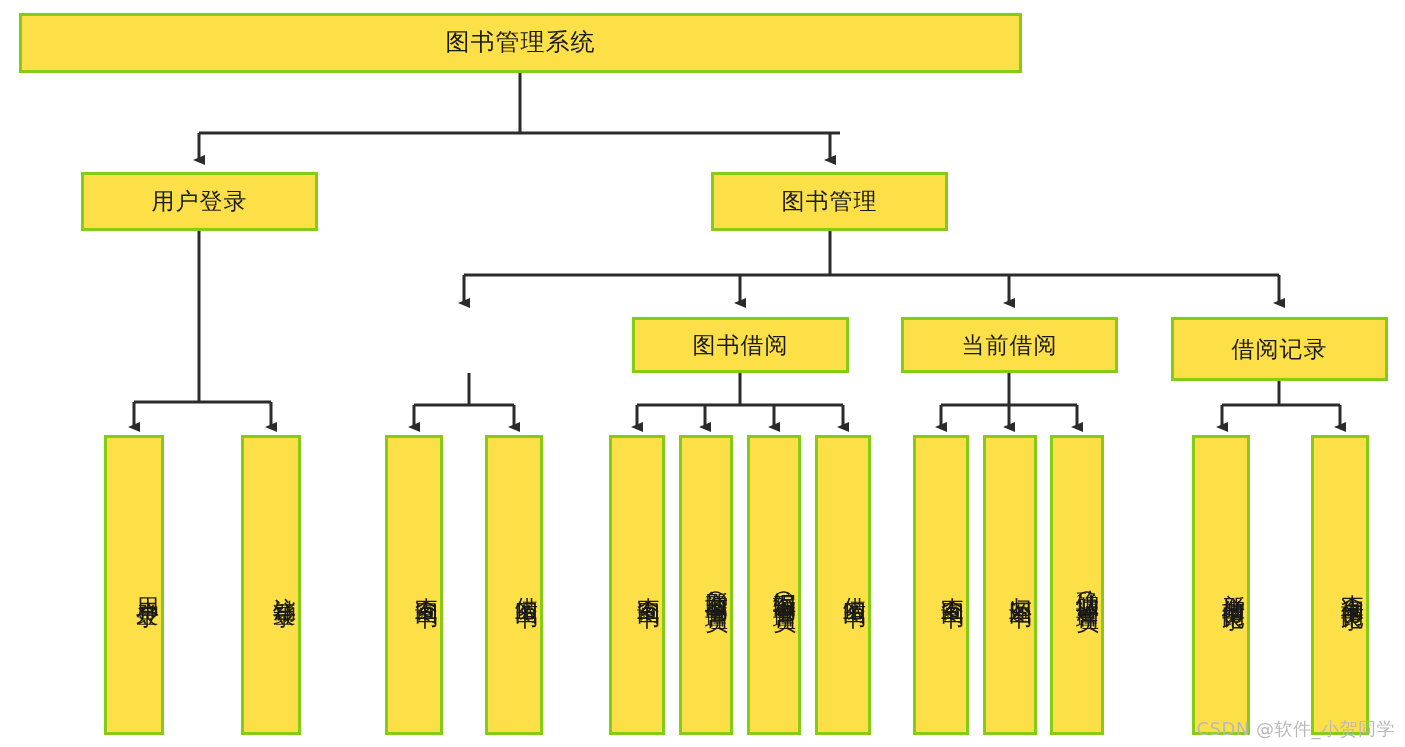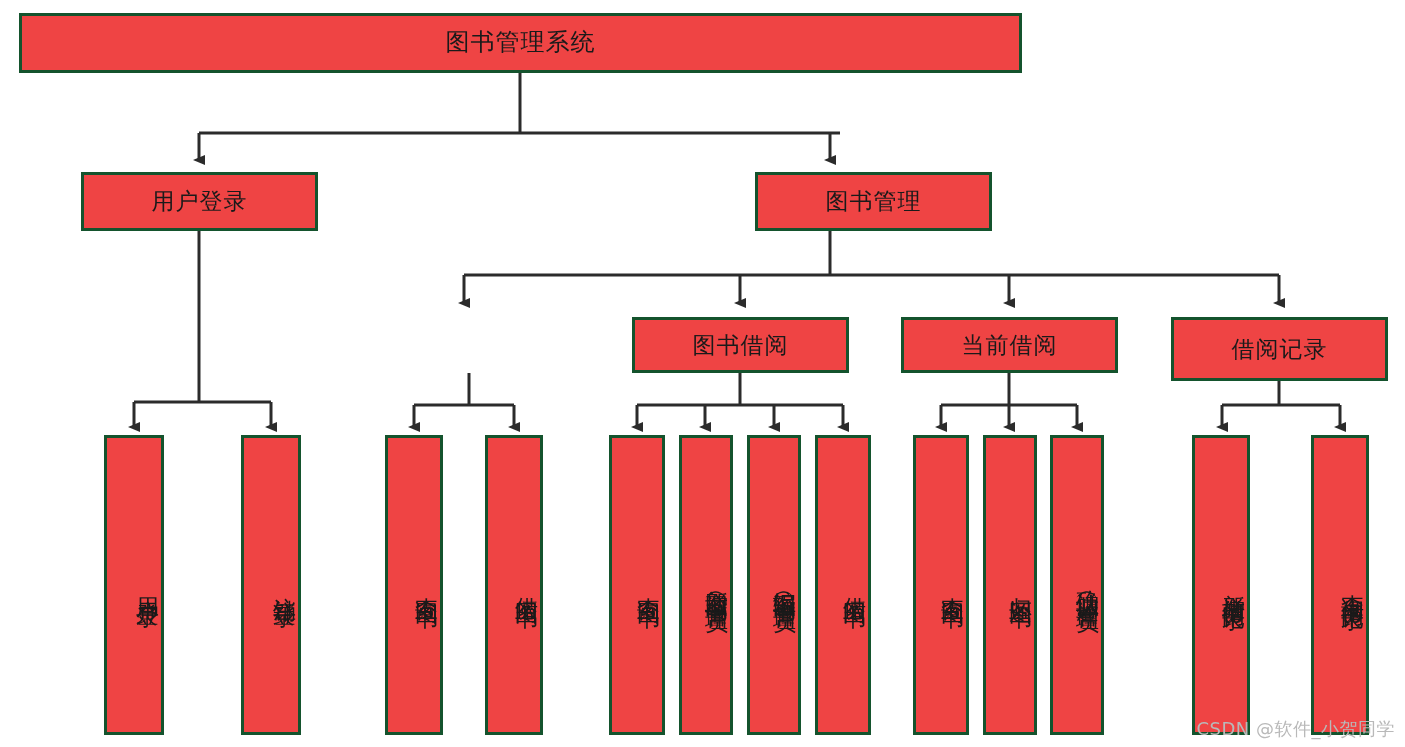--- a/index.html
+++ b/index.html
@@ -22,22 +22,22 @@
     position: absolute;
     left: 0;
     top: 0;
     width: 1405px;
     height: 747px;
     pointer-events: none;
   }
   .node {
     position: absolute;
     box-sizing: border-box;
-    border: 3px solid #14532d;
-    background: #ef4444;
+    border: 3px solid #84cc16;
+    background: #fde047;
     display: flex;
     align-items: center;
     justify-content: center;
     text-align: center;
     color: #1a1a1a;
     line-height: 1.15;
     z-index: 2;
   }
   .node.horizontal {
     font-size: 23px;
@@ -127,21 +127,21 @@
     </g>
   </svg>
 
   <div class="node root horizontal" style="left:19px; top:13px; width:1003px; height:60px;">
     <span>图书管理系统</span>
   </div>
 
   <div class="node horizontal" style="left:81px; top:172px; width:237px; height:59px;">
     <span>用户登录</span>
   </div>
-  <div class="node horizontal" style="left:711px; top:172px; width:237px; height:59px;margin-left:44px;">
+  <div class="node horizontal" style="left:711px; top:172px; width:237px; height:59px;">
     <span>图书管理</span>
   </div>
 
   <div class="node horizontal" style="left:901px; top:317px; width:217px; height:56px;">
     <span>当前借阅</span>
   </div>
   <div class="node horizontal" style="left:632px; top:317px; width:217px; height:56px;">
     <span>图书借阅</span>
   </div>
   <div class="node horizontal" style="left:1171px; top:317px; width:217px; height:64px;">

